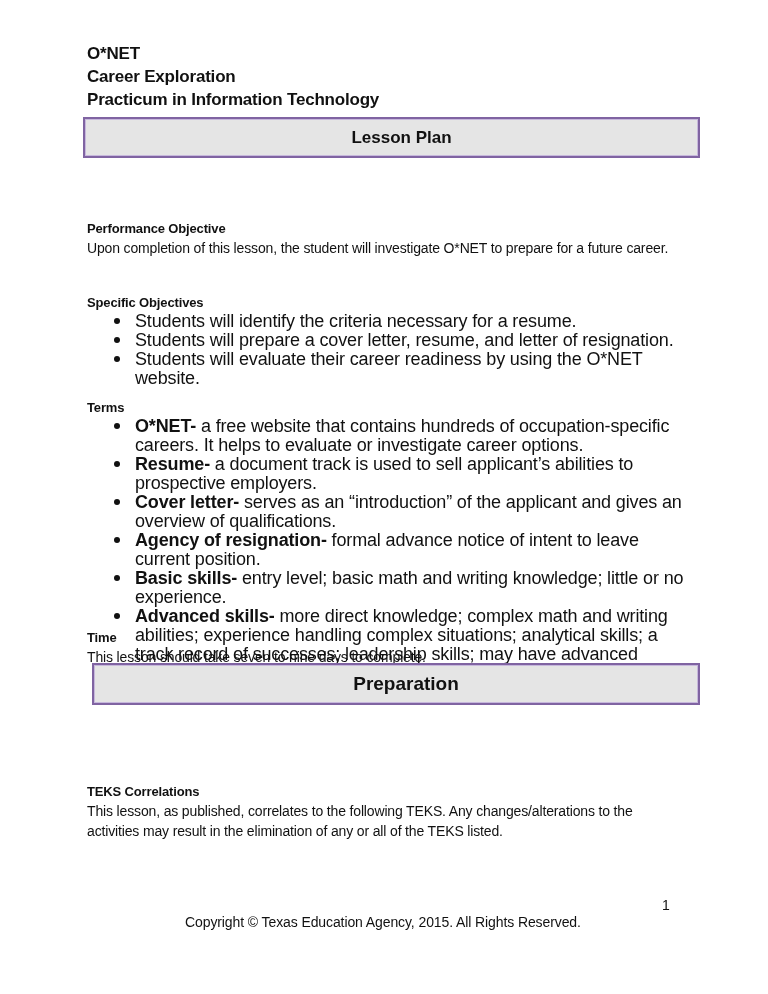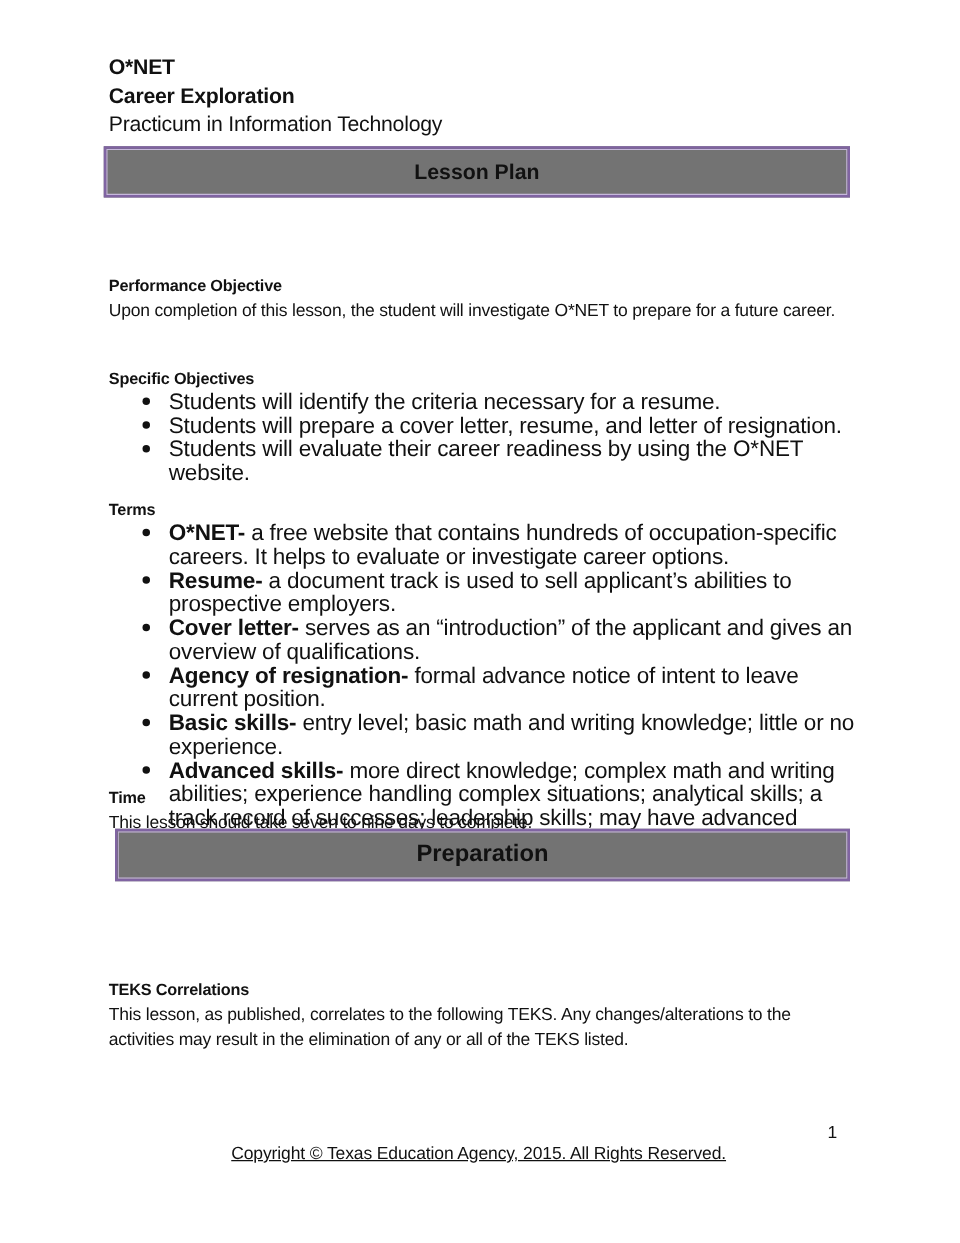--- a/index.html
+++ b/index.html
@@ -23,33 +23,34 @@
     .hdr {
       position: absolute;
       left: 87px;
       font-size: 17px;
       line-height: 22px;
       letter-spacing: -0.2px;
     }
     .hdr.bold { font-weight: bold; }
     #hdr-title { top: 43px; }
     #hdr-subtitle { top: 66px; }
-    #hdr-course { top: 89px; font-weight: normal; }
+    #hdr-course { top: 89px; font-weight: bold; }
 
     .section-box {
       position: absolute;
       left: 83px;
       width: 593px;
       height: 37px;
       border: 2px solid #8064A2;
       box-shadow: inset 0 0 0 1px #c7b8dc;
-      background: #737373;
+      background: #e5e5e5;
       text-align: center;
       font-weight: bold;
       box-sizing: content-box;
+      padding-left: 20px;
     }
     #box-lesson {
       top: 117px;
       font-size: 17px;
       line-height: 37px;
     }
     #box-prep {
       top: 663px;
       left: 92px;
       width: 584px;
@@ -110,21 +111,20 @@
       font-size: 14px;
       line-height: 18px;
     }
     #footer-copyright {
       position: absolute;
       left: 185px;
       top: 913px;
       font-size: 14px;
       line-height: 18px;
       letter-spacing: -0.1px;
-      text-decoration: underline;
     }
   </style>
 </head>
 <body>
 
 <div class="page">
 
   <div id="hdr-title" class="hdr bold">O*NET</div>
   <div id="hdr-subtitle" class="hdr bold">Career Exploration</div>
   <div id="hdr-course" class="hdr">Practicum in Information Technology</div>

